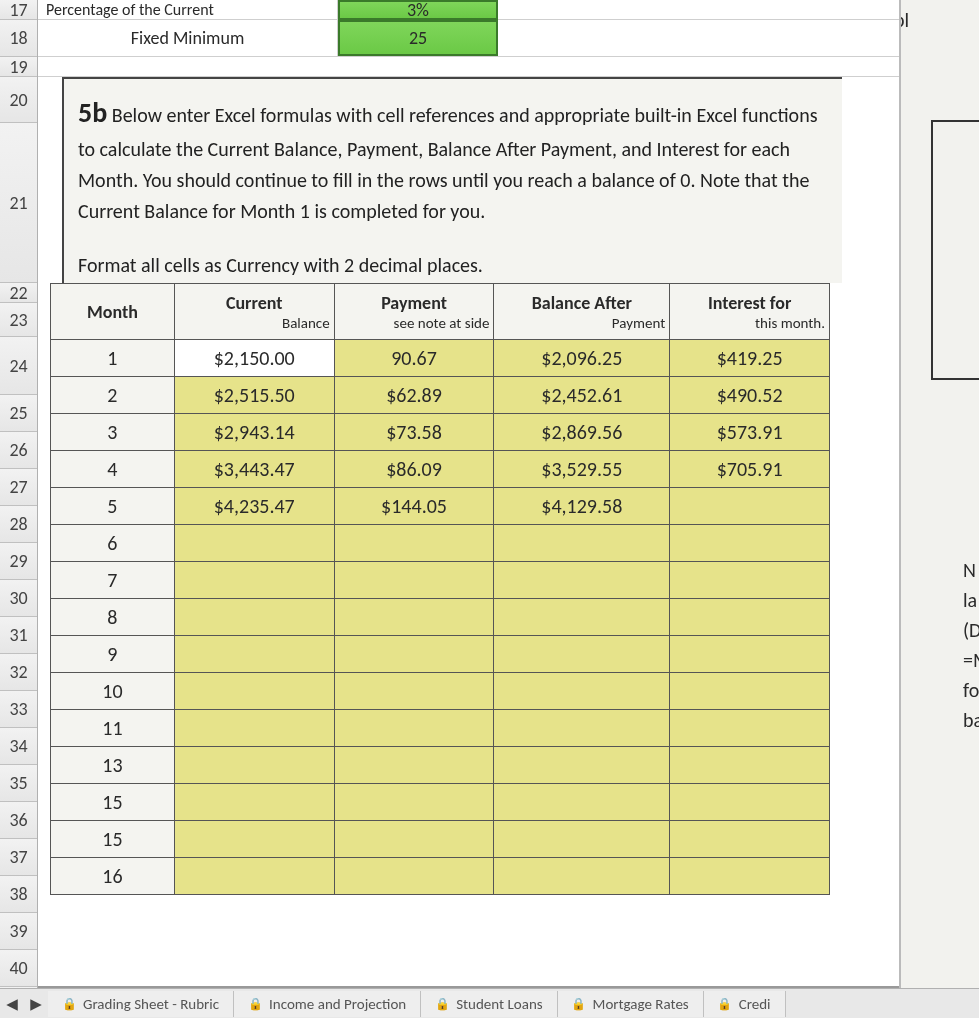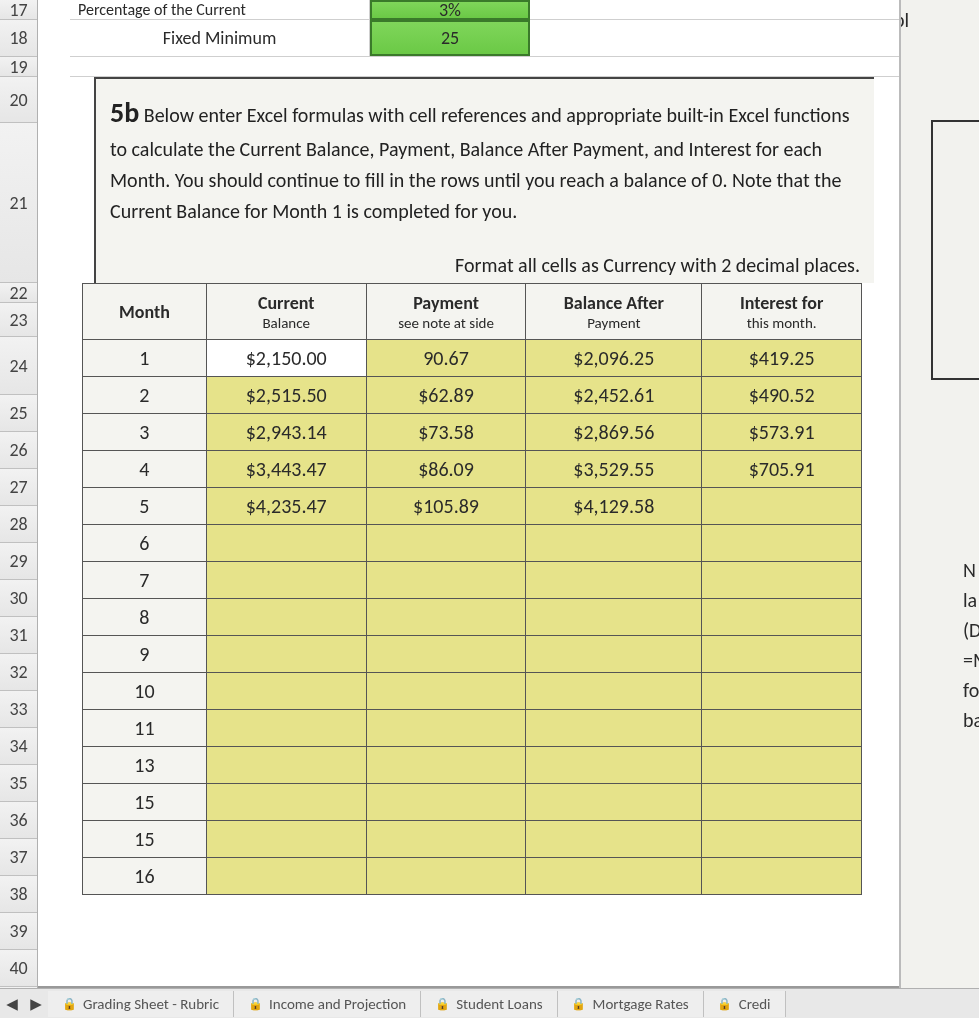--- a/index.html
+++ b/index.html
@@ -34,21 +34,20 @@
   font-size: 18px;
   color: #444;
   border-bottom: 1px solid #c0c0c0;
   background: linear-gradient(#f2f2f2,#e6e6e6);
 }
 .rownum.tall { height: 160px; }
 .rownum.short { height: 20px; }
 .content {
   flex: 1;
   position: relative;
-  padding-left: 32px;
 }
 .toprows {
   position: relative;
 }
 .toprow {
   display: flex;
   height: 37px;
   border-bottom: 1px solid #cfcfcf;
 }
 .toprow.short { height: 20px; }
@@ -112,20 +111,21 @@
 table.data th {
   font-weight: bold;
   font-size: 18px;
   background: #f4f4f0;
   height: 56px;
 }
 table.data th .sub {
   display:block;
   font-weight: normal;
   font-size: 15px;
+  text-align: right;
 }
 col.c1 { width: 124px; }
 col.c2 { width: 160px; }
 col.c3 { width: 160px; }
 col.c4 { width: 176px; }
 col.c5 { width: 160px; }
 .yellow { background: #e6e38a; }
 .month { background: #f4f4f0; }
 
 .rightclip {
@@ -243,21 +243,21 @@
         <div class="filler"></div>
       </div>
       <div class="toprow short"></div>
     </div>
 
     <div class="instructionbox">
       <p class="p5b">
         <span class="big">5b</span>
         <span>Below enter Excel formulas with cell references and appropriate built-in Excel functions to calculate the Current Balance, Payment, Balance After Payment, and Interest for each Month. You should continue to fill in the rows until you reach a balance of 0. Note that the Current Balance for Month 1 is completed for you.</span>
       </p>
-      <p class="formatnote" style="margin-top:20px;text-align:right;">Format all cells as Currency with 2 decimal places.</p>
+      <p class="formatnote" style="margin-top:20px;">Format all cells as Currency with 2 decimal places.</p>
     </div>
 
     <div class="tablewrap">
       <table class="data">
         <colgroup>
             <col class="c1">
             <col class="c2">
             <col class="c3">
             <col class="c4">
             <col class="c5">
@@ -296,21 +296,21 @@
             <tr>
               <td class="month">4</td>
               <td class="yellow">$3,443.47</td>
               <td class="yellow">$86.09</td>
               <td class="yellow">$3,529.55</td>
               <td class="yellow">$705.91</td>
             </tr>
             <tr>
               <td class="month">5</td>
               <td class="yellow">$4,235.47</td>
-              <td class="yellow">$105.89</td>
+              <td class="yellow">$144.05</td>
               <td class="yellow">$4,129.58</td>
               <td class="yellow"></td>
             </tr>
             <tr>
               <td class="month">6</td>
               <td class="yellow"></td>
               <td class="yellow"></td>
               <td class="yellow"></td>
               <td class="yellow"></td>
             </tr>

